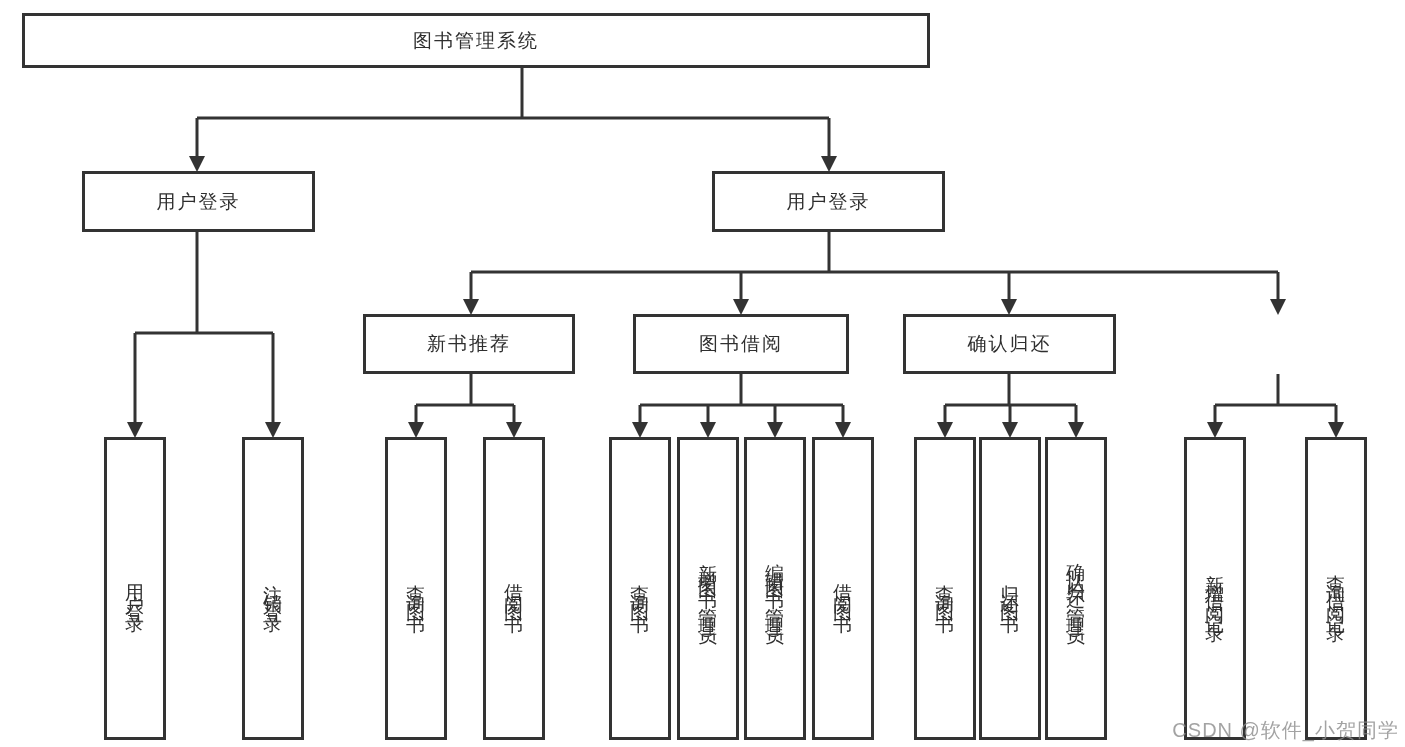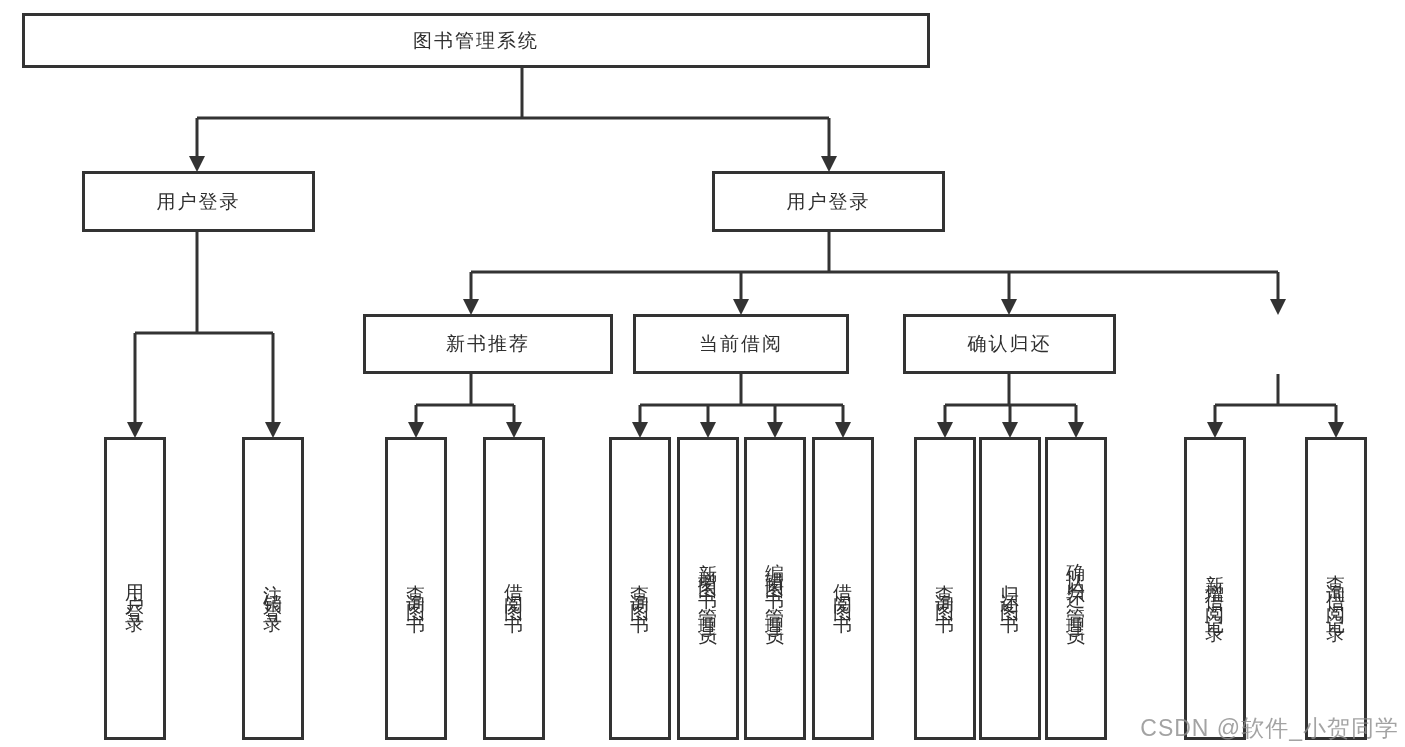--- a/index.html
+++ b/index.html
@@ -29,21 +29,21 @@
   }
   .h-label {
     font-size: 19px;
     letter-spacing: 2px;
     white-space: nowrap;
   }
   .root-box   { left: 22px;  top: 13px;  width: 908px; height: 55px; }
   .l2a        { left: 82px;  top: 171px; width: 233px;  height: 61px; }
   .l2b        { left: 712px; top: 171px; width: 233px;  height: 61px; }
   .l3         { top: 314px; height: 60px; }
-  .l3a { left: 363px;  width: 250px; }
+  .l3a { left: 363px;  width: 212px; }
   .l3b { left: 633px;  width: 216px; }
   .l3c { left: 903px;  width: 213px; }
   .l3d { left: 1172px; width: 213px; }
   .leaf {
     top: 437px;
     width: 62px;
     height: 303px;
   }
   .v-label {
     writing-mode: vertical-rl;
@@ -64,21 +64,21 @@
   .lf8  { left: 812px; }
   .lf9  { left: 914px; }
   .lf10 { left: 979px; }
   .lf11 { left: 1045px; }
   .lf12 { left: 1184px; }
   .lf13 { left: 1305px; }
   .watermark {
     position: absolute;
     right: 6px;
     bottom: 3px;
-    font-size: 23px;
+    font-size: 20px;
     color: rgba(140, 140, 140, 0.8);
     letter-spacing: 1px;
     z-index: 5;
     white-space: nowrap;
   }
 </style>
 </head>
 <body>
 
 <div class="canvas">
@@ -172,21 +172,21 @@
     <span class="h-label">用户登录</span>
   </div>
   <div class="box l2b">
     <span class="h-label">用户登录</span>
   </div>
 
   <div class="box l3 l3a">
     <span class="h-label">新书推荐</span>
   </div>
   <div class="box l3 l3b">
-    <span class="h-label">当前借阅</span>
+    <span class="h-label">图书借阅</span>
   </div>
   <div class="box l3 l3c">
     <span class="h-label">确认归还</span>
   </div>
 
   <div class="box leaf lf1">
     <span class="v-label">用户登录</span>
   </div>
   <div class="box leaf lf2">
     <span class="v-label">注销登录</span>

